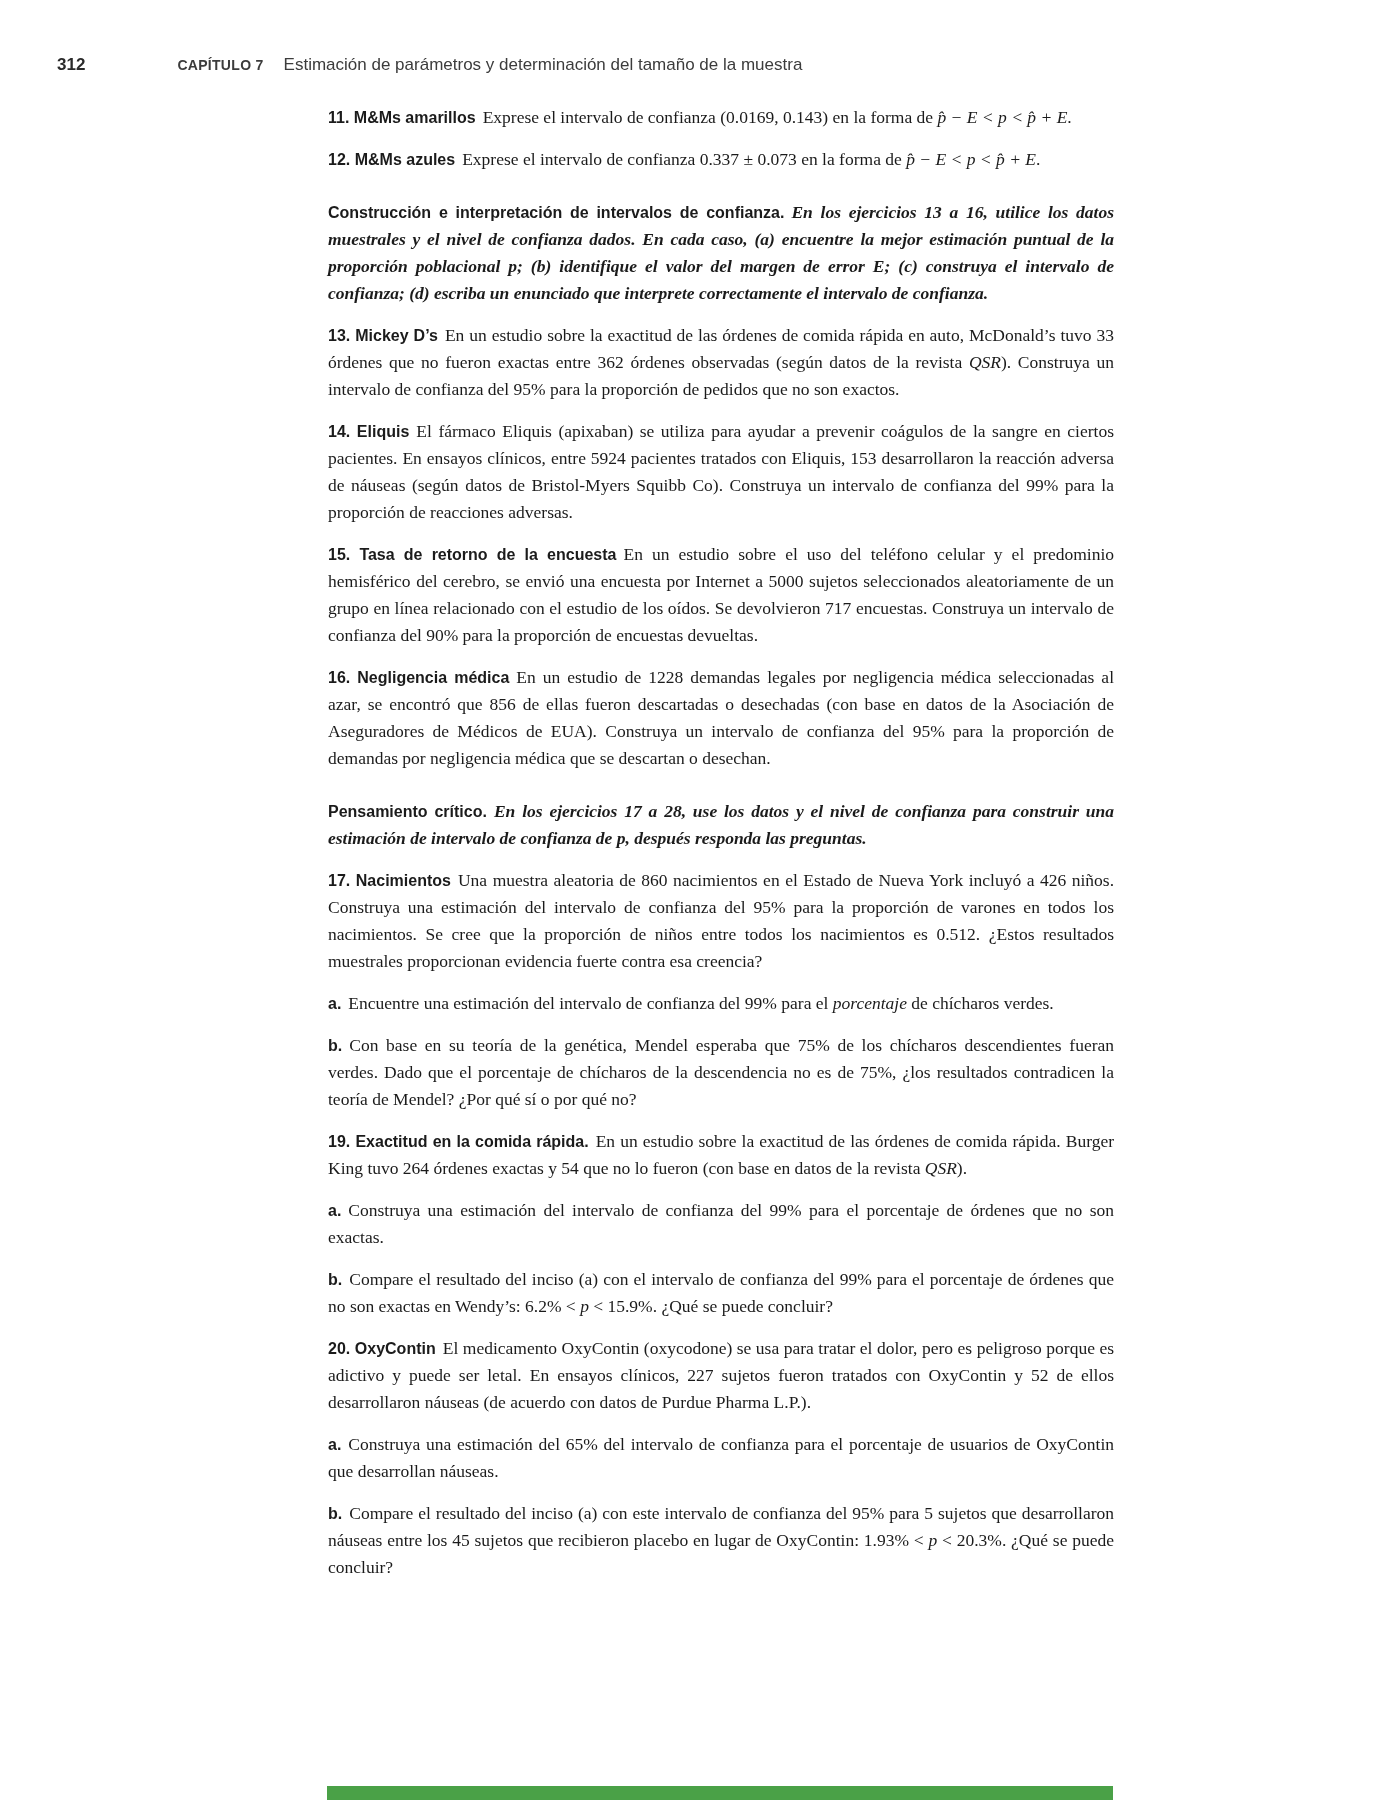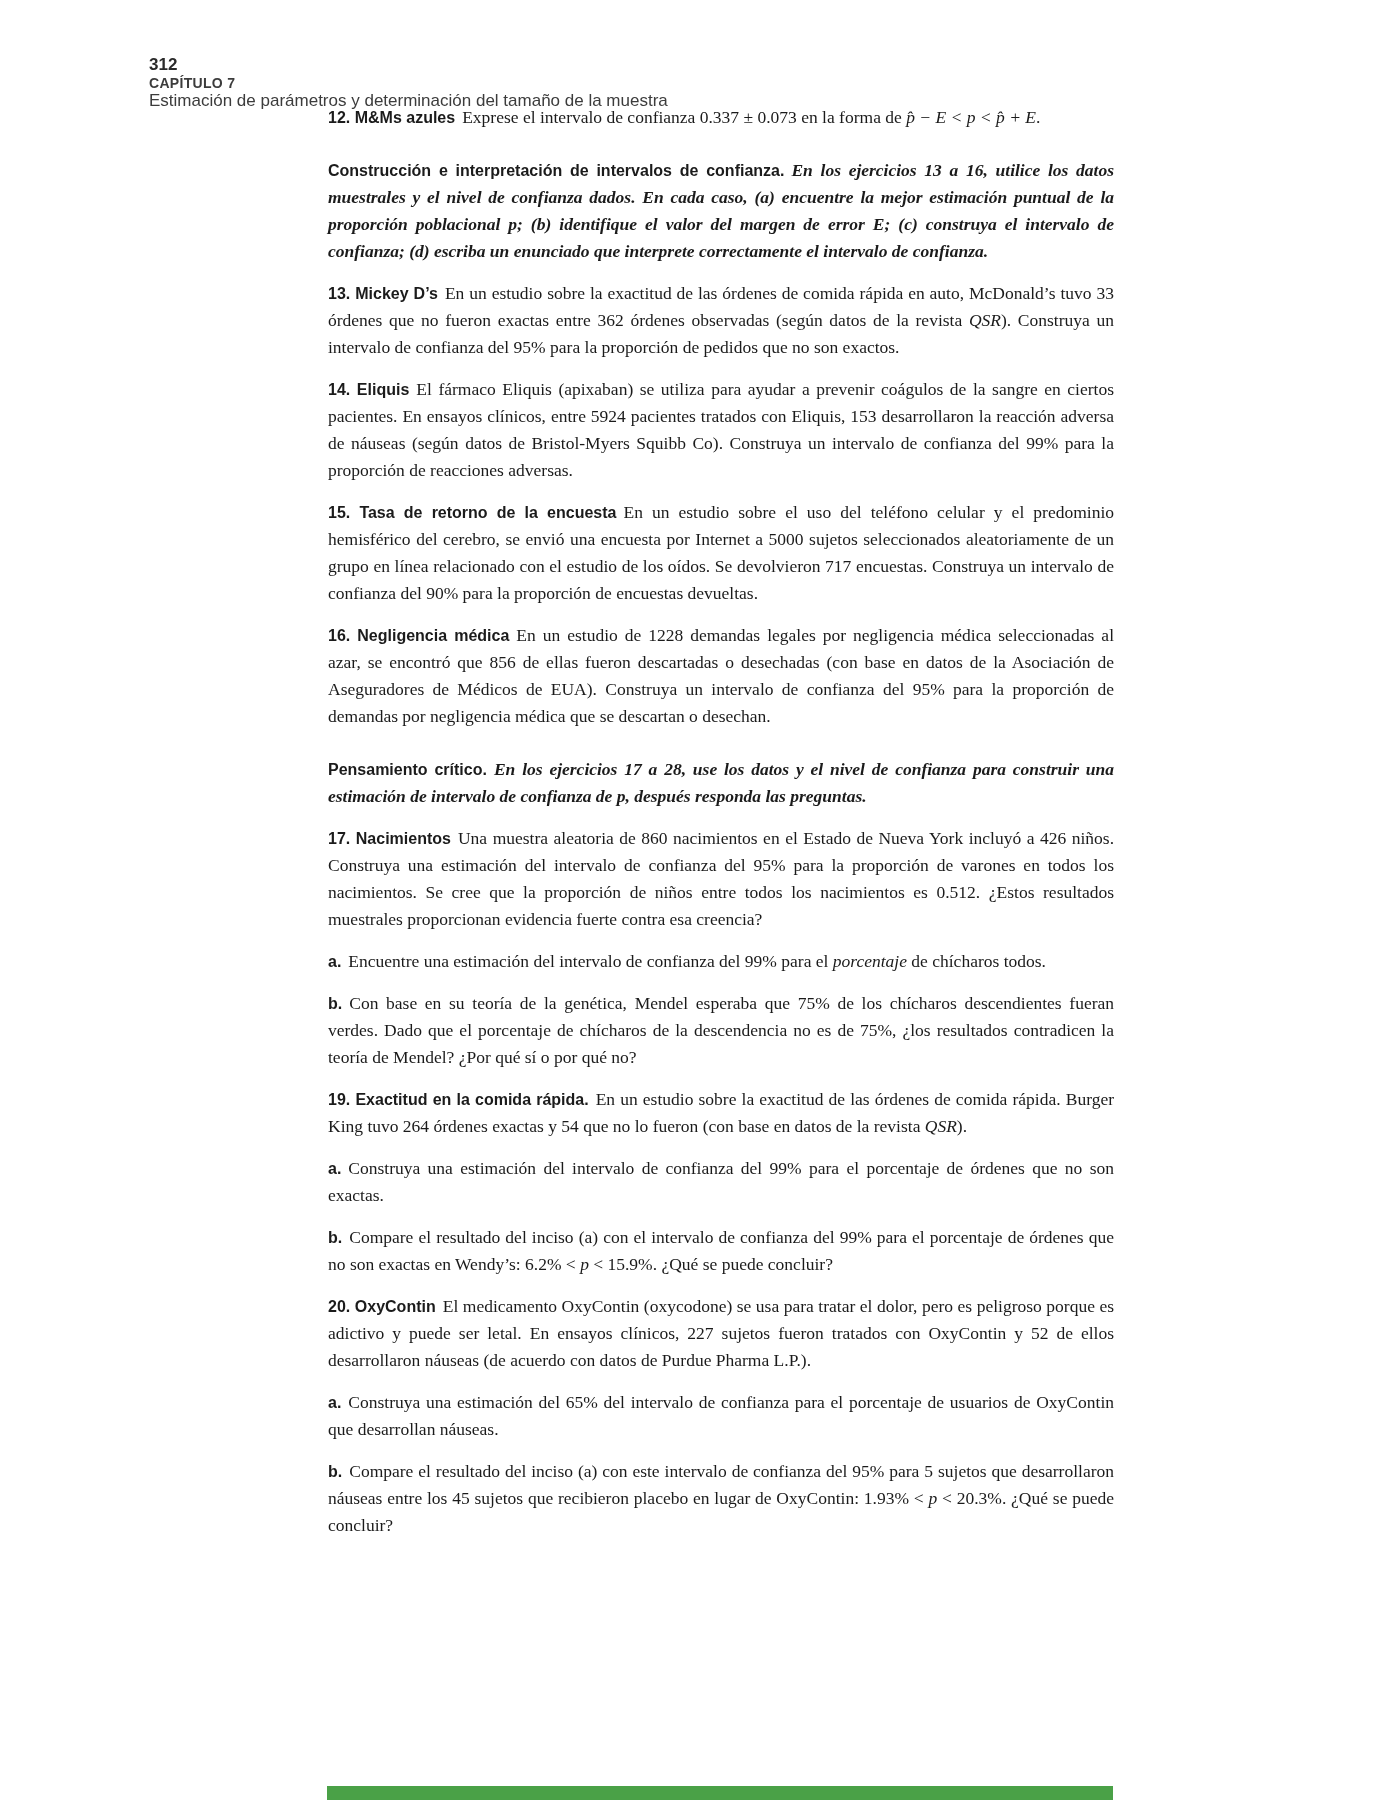--- a/index.html
+++ b/index.html
@@ -16,21 +16,20 @@
 
   .page-header {
     position: absolute;
     top: 55px;
     left: 57px;
     right: 60px;
     display: flex;
     align-items: baseline;
     font-family: "Liberation Sans", sans-serif;
     white-space: nowrap;
-    flex-direction: column;
   }
   .page-number {
     font-weight: 700;
     font-size: 17px;
     color: #2a2a2a;
   }
   .chapter-label {
     font-weight: 700;
     font-size: 14px;
     letter-spacing: 0.3px;
@@ -81,29 +80,30 @@
 </head>
 <body>
 
 <div class="page-header">
   <span class="page-number">312</span>
   <span class="chapter-label">CAPÍTULO 7</span>
   <span class="chapter-title">Estimación de parámetros y determinación del tamaño de la muestra</span>
 </div>
 
 <div class="exercise-column">
+    <p class="para exercise"><span class="lead">11. M&amp;Ms amarillos</span><span class="seg">Exprese el intervalo de confianza (0.0169, 0.143) en la forma de </span><span class="seg seg-math">p̂ − E &lt; p &lt; p̂ + E</span><span class="seg">.</span></p>
     <p class="para exercise"><span class="lead">12. M&amp;Ms azules</span><span class="seg">Exprese el intervalo de confianza 0.337 ± 0.073 en la forma de </span><span class="seg seg-math">p̂ − E &lt; p &lt; p̂ + E</span><span class="seg">.</span></p>
     <p class="para section"><span class="lead">Construcción e interpretación de intervalos de confianza.</span><span class="seg">En los ejercicios 13 a 16, utilice los datos muestrales y el nivel de confianza dados. En cada caso, (a) encuentre la mejor estimación puntual de la proporción poblacional p; (b) identifique el valor del margen de error E; (c) construya el intervalo de confianza; (d) escriba un enunciado que interprete correctamente el intervalo de confianza.</span></p>
     <p class="para exercise"><span class="lead">13. Mickey D’s</span><span class="seg">En un estudio sobre la exactitud de las órdenes de comida rápida en auto, McDonald’s tuvo 33 órdenes que no fueron exactas entre 362 órdenes observadas (según datos de la revista </span><span class="seg seg-i">QSR</span><span class="seg">). Construya un intervalo de confianza del 95% para la proporción de pedidos que no son exactos.</span></p>
     <p class="para exercise"><span class="lead">14. Eliquis</span><span class="seg">El fármaco Eliquis (apixaban) se utiliza para ayudar a prevenir coágulos de la sangre en ciertos pacientes. En ensayos clínicos, entre 5924 pacientes tratados con Eliquis, 153 desarrollaron la reacción adversa de náuseas (según datos de Bristol-Myers Squibb Co). Construya un intervalo de confianza del 99% para la proporción de reacciones adversas.</span></p>
     <p class="para exercise"><span class="lead">15. Tasa de retorno de la encuesta</span><span class="seg">En un estudio sobre el uso del teléfono celular y el predominio hemisférico del cerebro, se envió una encuesta por Internet a 5000 sujetos seleccionados aleatoriamente de un grupo en línea relacionado con el estudio de los oídos. Se devolvieron 717 encuestas. Construya un intervalo de confianza del 90% para la proporción de encuestas devueltas.</span></p>
     <p class="para exercise"><span class="lead">16. Negligencia médica</span><span class="seg">En un estudio de 1228 demandas legales por negligencia médica seleccionadas al azar, se encontró que 856 de ellas fueron descartadas o desechadas (con base en datos de la Asociación de Aseguradores de Médicos de EUA). Construya un intervalo de confianza del 95% para la proporción de demandas por negligencia médica que se descartan o desechan.</span></p>
     <p class="para section"><span class="lead">Pensamiento crítico.</span><span class="seg">En los ejercicios 17 a 28, use los datos y el nivel de confianza para construir una estimación de intervalo de confianza de p, después responda las preguntas.</span></p>
     <p class="para exercise"><span class="lead">17. Nacimientos</span><span class="seg">Una muestra aleatoria de 860 nacimientos en el Estado de Nueva York incluyó a 426 niños. Construya una estimación del intervalo de confianza del 95% para la proporción de varones en todos los nacimientos. Se cree que la proporción de niños entre todos los nacimientos es 0.512. ¿Estos resultados muestrales proporcionan evidencia fuerte contra esa creencia?</span></p>
-    <p class="para subitem"><span class="lead">a.</span><span class="seg">Encuentre una estimación del intervalo de confianza del 99% para el </span><span class="seg seg-i">porcentaje</span><span class="seg"> de chícharos todos.</span></p>
+    <p class="para subitem"><span class="lead">a.</span><span class="seg">Encuentre una estimación del intervalo de confianza del 99% para el </span><span class="seg seg-i">porcentaje</span><span class="seg"> de chícharos verdes.</span></p>
     <p class="para subitem"><span class="lead">b.</span><span class="seg">Con base en su teoría de la genética, Mendel esperaba que 75% de los chícharos descendientes fueran verdes. Dado que el porcentaje de chícharos de la descendencia no es de 75%, ¿los resultados contradicen la teoría de Mendel? ¿Por qué sí o por qué no?</span></p>
     <p class="para exercise"><span class="lead">19. Exactitud en la comida rápida.</span><span class="seg">En un estudio sobre la exactitud de las órdenes de comida rápida. Burger King tuvo 264 órdenes exactas y 54 que no lo fueron (con base en datos de la revista </span><span class="seg seg-i">QSR</span><span class="seg">).</span></p>
     <p class="para subitem"><span class="lead">a.</span><span class="seg">Construya una estimación del intervalo de confianza del 99% para el porcentaje de órdenes que no son exactas.</span></p>
     <p class="para subitem"><span class="lead">b.</span><span class="seg">Compare el resultado del inciso (a) con el intervalo de confianza del 99% para el porcentaje de órdenes que no son exactas en Wendy’s: 6.2% &lt; </span><span class="seg seg-math">p</span><span class="seg"> &lt; 15.9%. ¿Qué se puede concluir?</span></p>
     <p class="para exercise"><span class="lead">20. OxyContin</span><span class="seg">El medicamento OxyContin (oxycodone) se usa para tratar el dolor, pero es peligroso porque es adictivo y puede ser letal. En ensayos clínicos, 227 sujetos fueron tratados con OxyContin y 52 de ellos desarrollaron náuseas (de acuerdo con datos de Purdue Pharma L.P.).</span></p>
     <p class="para subitem"><span class="lead">a.</span><span class="seg">Construya una estimación del 65% del intervalo de confianza para el porcentaje de usuarios de OxyContin que desarrollan náuseas.</span></p>
     <p class="para subitem"><span class="lead">b.</span><span class="seg">Compare el resultado del inciso (a) con este intervalo de confianza del 95% para 5 sujetos que desarrollaron náuseas entre los 45 sujetos que recibieron placebo en lugar de OxyContin: 1.93% &lt; </span><span class="seg seg-math">p</span><span class="seg"> &lt; 20.3%. ¿Qué se puede concluir?</span></p>
   </div>
 
 <div class="section-banner" style="background: rgb(74, 161, 71);"></div>

